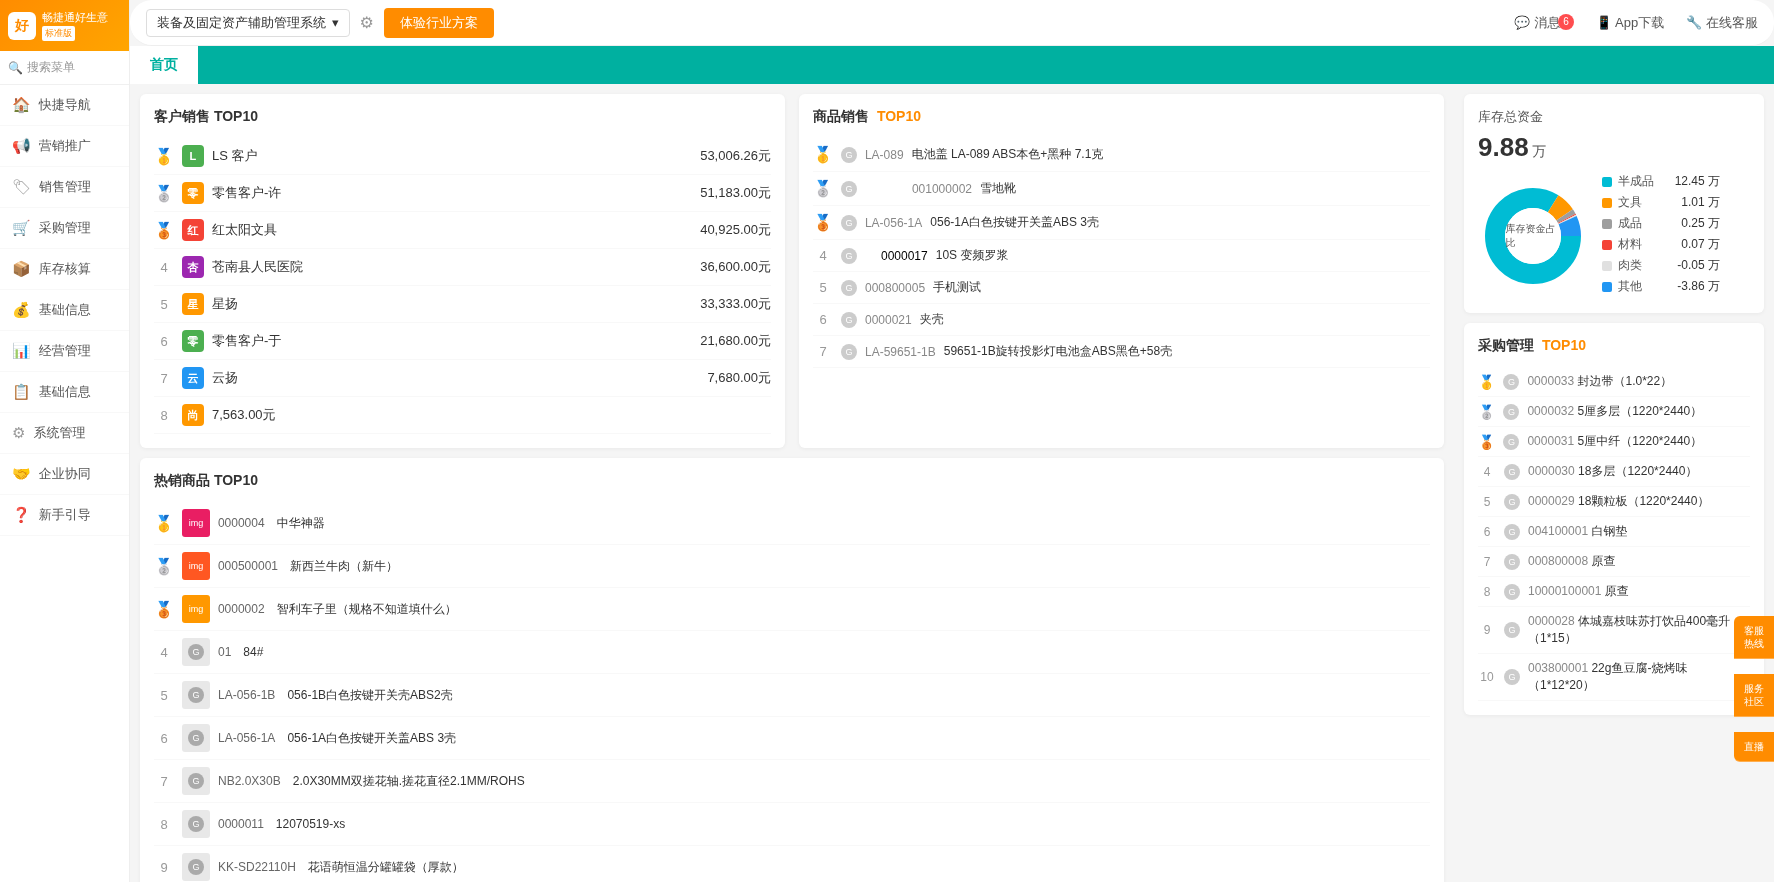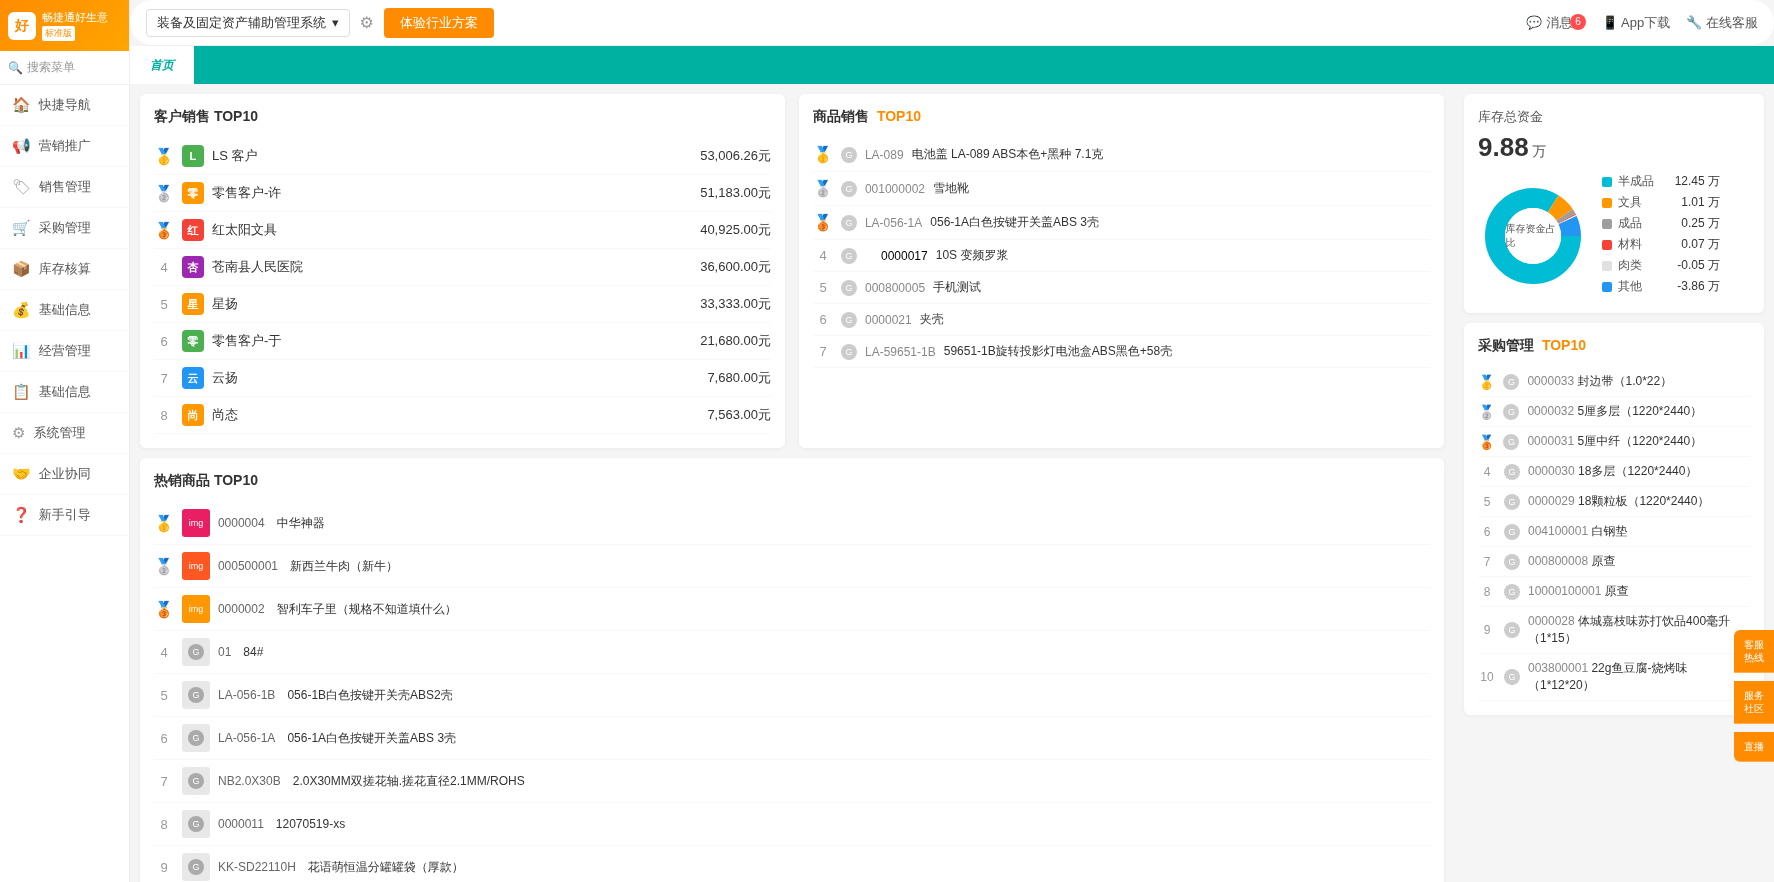--- a/index.html
+++ b/index.html
@@ -102,21 +102,21 @@
       border: none;
       border-radius: 4px;
       padding: 6px 16px;
       cursor: pointer;
       font-size: 13px;
     }
     .topbar-right {
       margin-left: auto;
       display: flex;
       align-items: flex-end;
-      gap: 16px;
+      gap: 22px;
       color: #555;
       font-size: 13px;
     }
     .topbar-badge {
       background: #ff4d4f;
       color: #fff;
       border-radius: 50%;
       width: 16px; height: 16px;
       font-size: 10px;
       display: inline-flex;
@@ -133,23 +133,22 @@
       align-items: center;
       height: 38px;
       flex-shrink: 0;
     }
     .nav-tab {
       padding: 0 20px;
       height: 100%;
       display: flex;
       align-items: center;
       color: #fff;
-      font-size: 12px;
+      font-size: 14px;
       cursor: pointer;
-      font-style: italic;
     }
     .nav-tab.active {
       background: #fff;
       color: #00b0a0;
       font-weight: bold;
     }
 
     
     .content {
       flex: 1;
@@ -320,21 +319,21 @@
     }
     .two-col > * { flex: 1; }
 
     
     .float-btns {
       position: fixed;
       right: 0;
       bottom: 120px;
       display: flex;
       flex-direction: column;
-      gap: 8px;
+      gap: 15px;
       z-index: 999;
     }
     .float-btn {
       background: #ff8c00;
       color: #fff;
       width: 40px;
       padding: 8px 4px;
       text-align: center;
       font-size: 10px;
       cursor: pointer;
@@ -495,42 +494,41 @@
   </li>
               <li class="rank-item">
     <span class="rank-num">7</span>
     <span class="rank-avatar" style="background:#2196f3">云</span>
     <span class="rank-name">云扬</span>
     <span class="rank-value">7,680.00元</span>
   </li>
               <li class="rank-item">
     <span class="rank-num">8</span>
     <span class="rank-avatar" style="background:#ff9800">尚</span>
-    <span class="rank-name">尚态</span>
     <span class="rank-value">7,563.00元</span>
   </li>
             </ul>
         </div>
 
         <div class="card">
           <div class="card-title">
             <span>商品销售</span>
             <span style="color:#ff8c00; margin-left:4px;">TOP10</span>
           </div>
           <ul class="rank-list" id="product-sales-list">
               <li class="rank-item">
     <span class="medal-icon">🥇</span>
     <span class="icon-circle">G</span>
     <span style="font-size:12px;color:#888;flex-shrink:0;">LA-089</span>
     <span style="font-size:12px;color:#333;">电池盖 LA-089 ABS本色+黑种 7.1克</span>
   </li>
               <li class="rank-item">
     <span class="medal-icon">🥈</span>
     <span class="icon-circle">G</span>
-    <span style="font-size:12px;color:#888;flex-shrink:0;">001000002</span>
+    <span style="font-size:12px;color:#888;flex-shrink:0;margin-left:47px;">001000002</span>
     <span style="font-size:12px;color:#333;">雪地靴</span>
   </li>
               <li class="rank-item">
     <span class="medal-icon">🥉</span>
     <span class="icon-circle">G</span>
     <span style="font-size:12px;color:#888;flex-shrink:0;">LA-056-1A</span>
     <span style="font-size:12px;color:#333;">056-1A白色按键开关盖ABS 3壳</span>
   </li>
               <li class="rank-item">
     <span class="rank-num">4</span>

